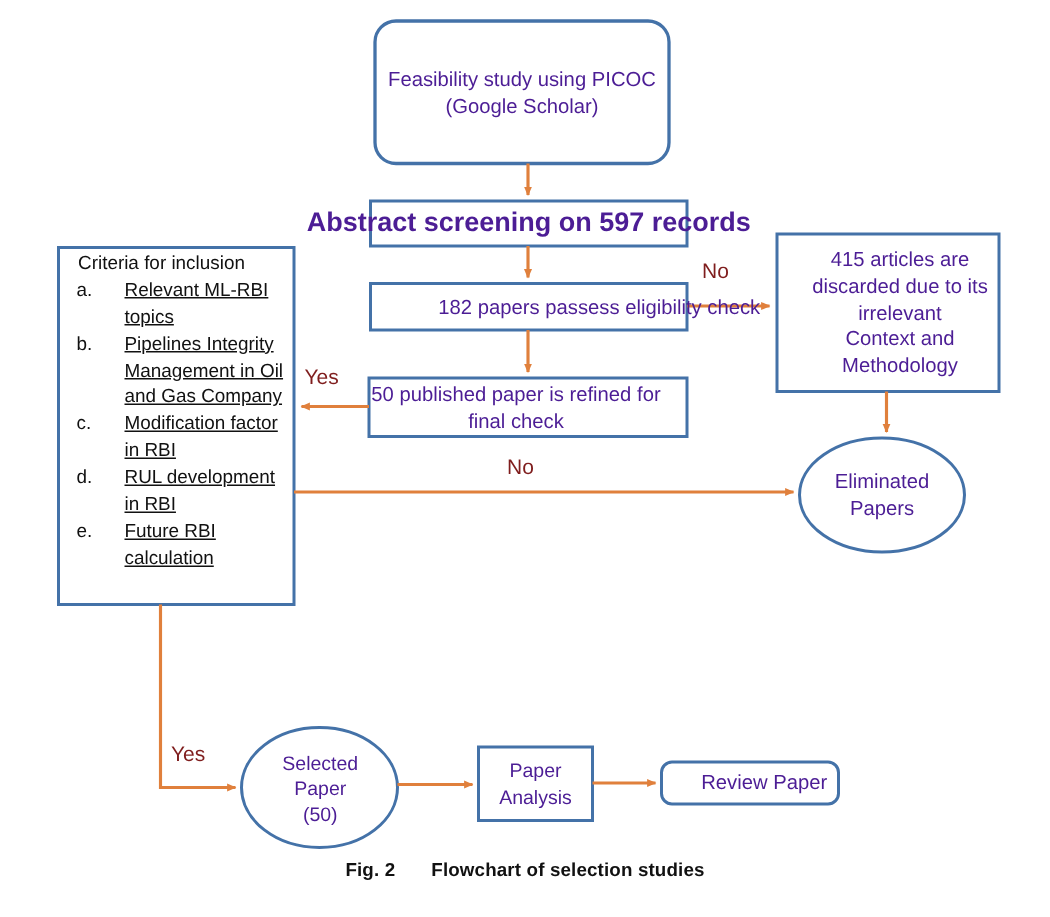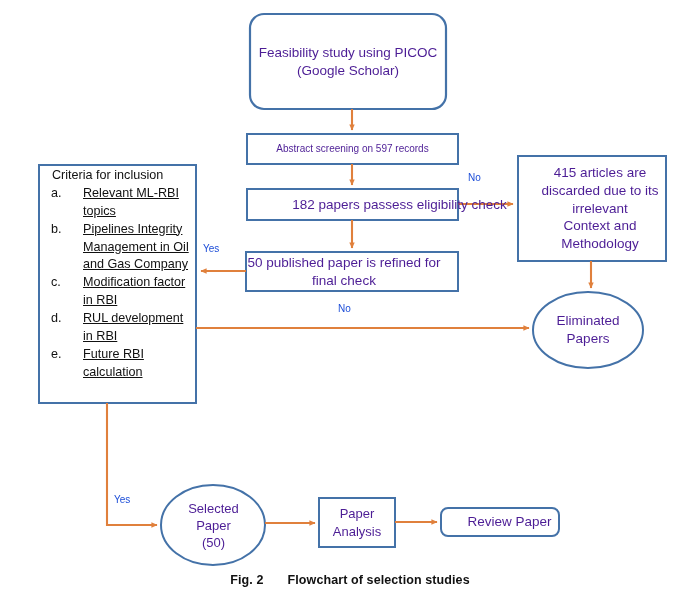--- a/index.html
+++ b/index.html
@@ -52,28 +52,28 @@
     text-align: center;
     font-family: "Liberation Sans", sans-serif;
     color: #4c1d95;
     line-height: 1.32;
     pointer-events: none;
   }
   .node-text span { display: block; white-space: nowrap; }
   .edge-label {
     position: absolute;
     font-family: "Liberation Sans", sans-serif;
-    font-size: 10px;
-    color: #1d4ed8;
+    font-size: 14px;
+    color: #7f1d1d;
     text-align: left;
     white-space: nowrap;
   }
   
   #node-feasibility { left: 250px; top: 14px; width: 196px; height: 95px; font-size: 13.5px; }
-  #node-abstract-screening { left: 247px; top: 134px; width: 211px; height: 30px; font-size: 10px; }
+  #node-abstract-screening { left: 247px; top: 134px; width: 211px; height: 30px; font-size: 18px; font-weight: bold; }
   #node-eligibility { left: 247px; top: 189px; width: 211px; height: 31px; font-size: 13.5px; margin-left: 47px; }
   #node-refined { left: 246px; top: 252px; width: 196px; height: 39px; font-size: 13.5px; }
   #node-discarded { left: 518px; top: 156px; width: 164px; height: 105px; font-size: 13.5px; }
   #node-eliminated { left: 533px; top: 292px; width: 110px; height: 76px; font-size: 13.5px; }
   #node-selected { left: 161px; top: 486px; width: 105px; height: 79px; font-size: 13px; }
   #node-analysis { left: 319px; top: 498px; width: 76px; height: 49px; font-size: 13px; }
   #node-review { left: 441px; top: 508px; width: 118px; height: 28px; font-size: 13.5px; padding-left: 19px; }
 
   
   #node-criteria {

